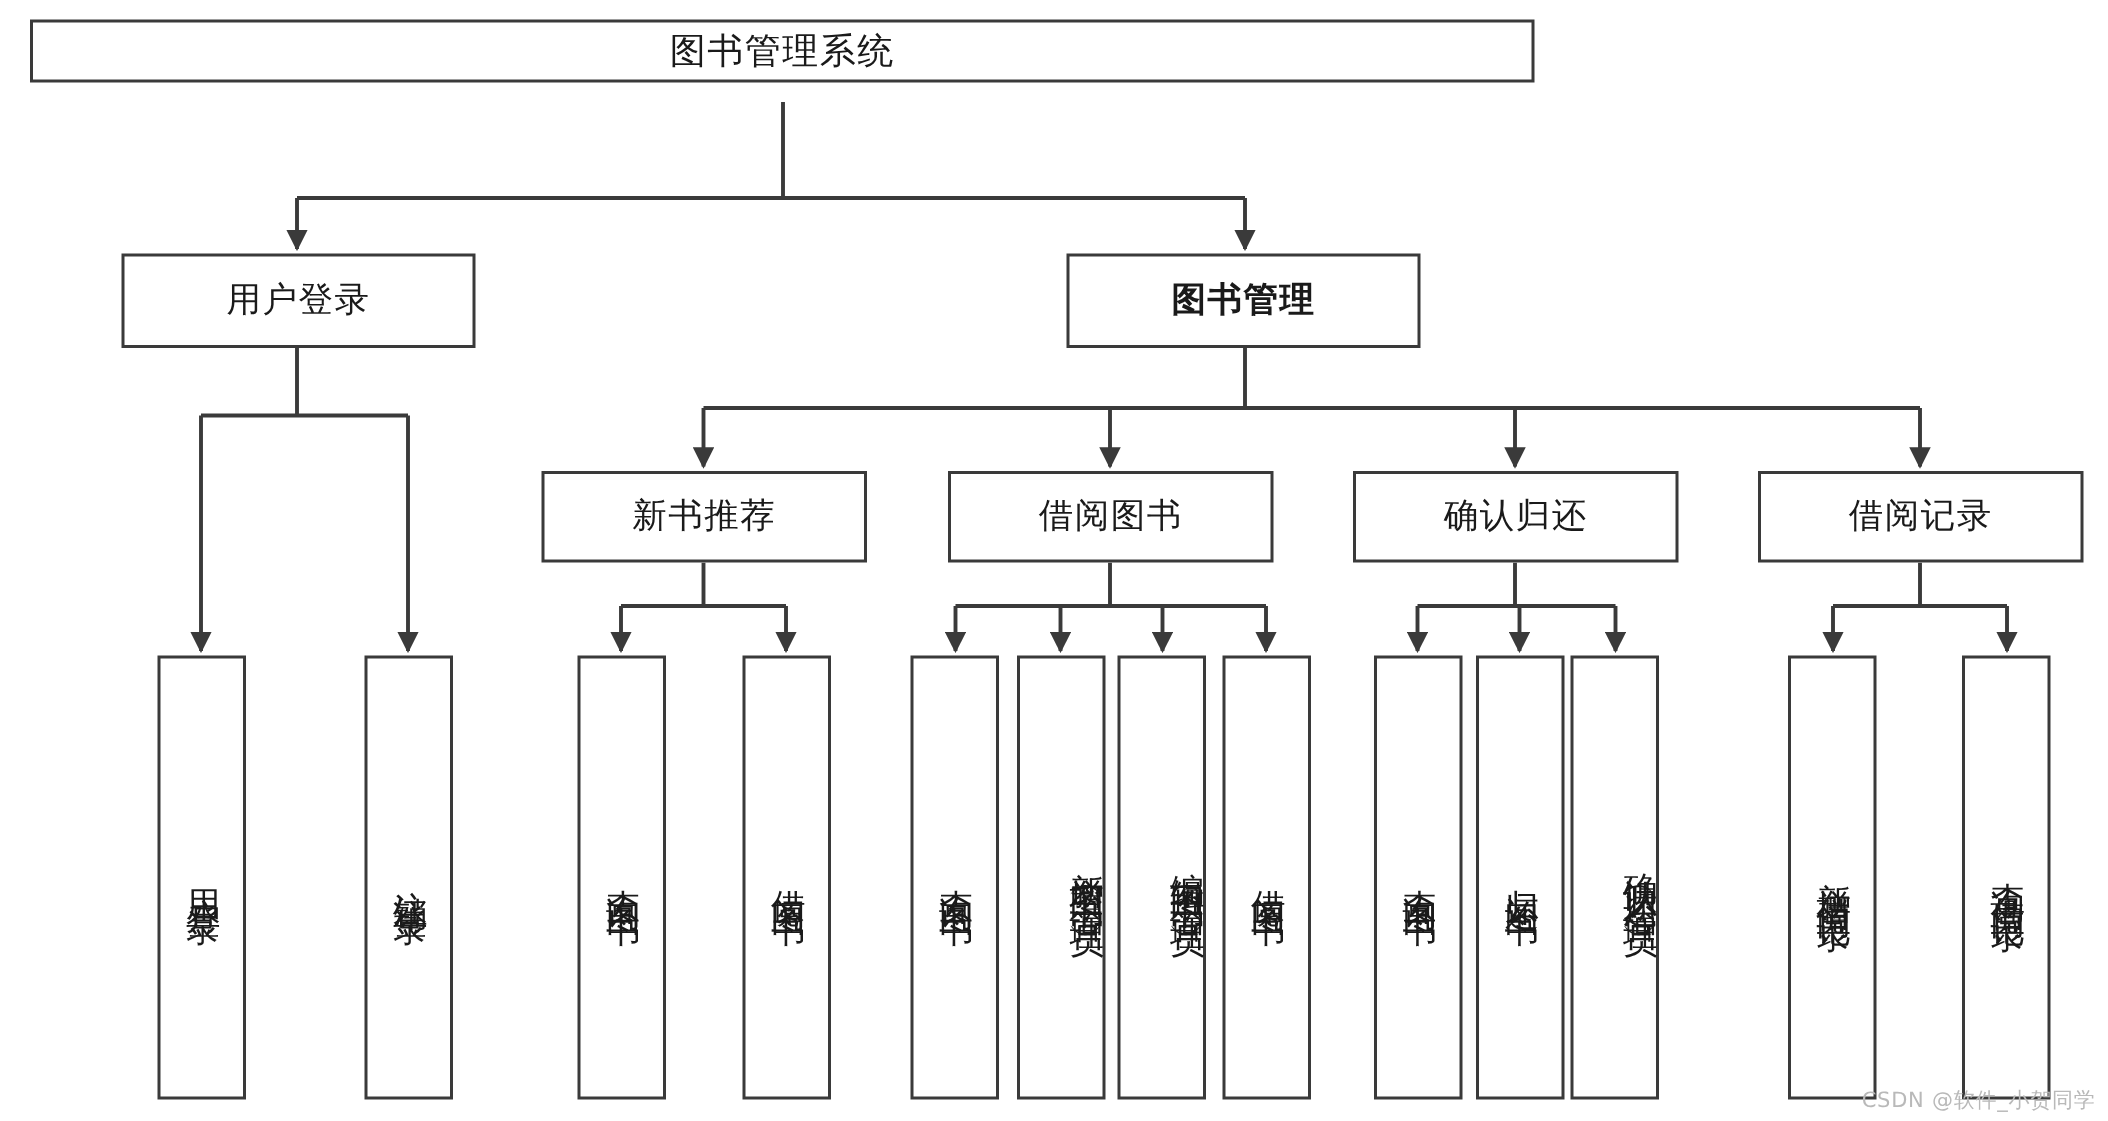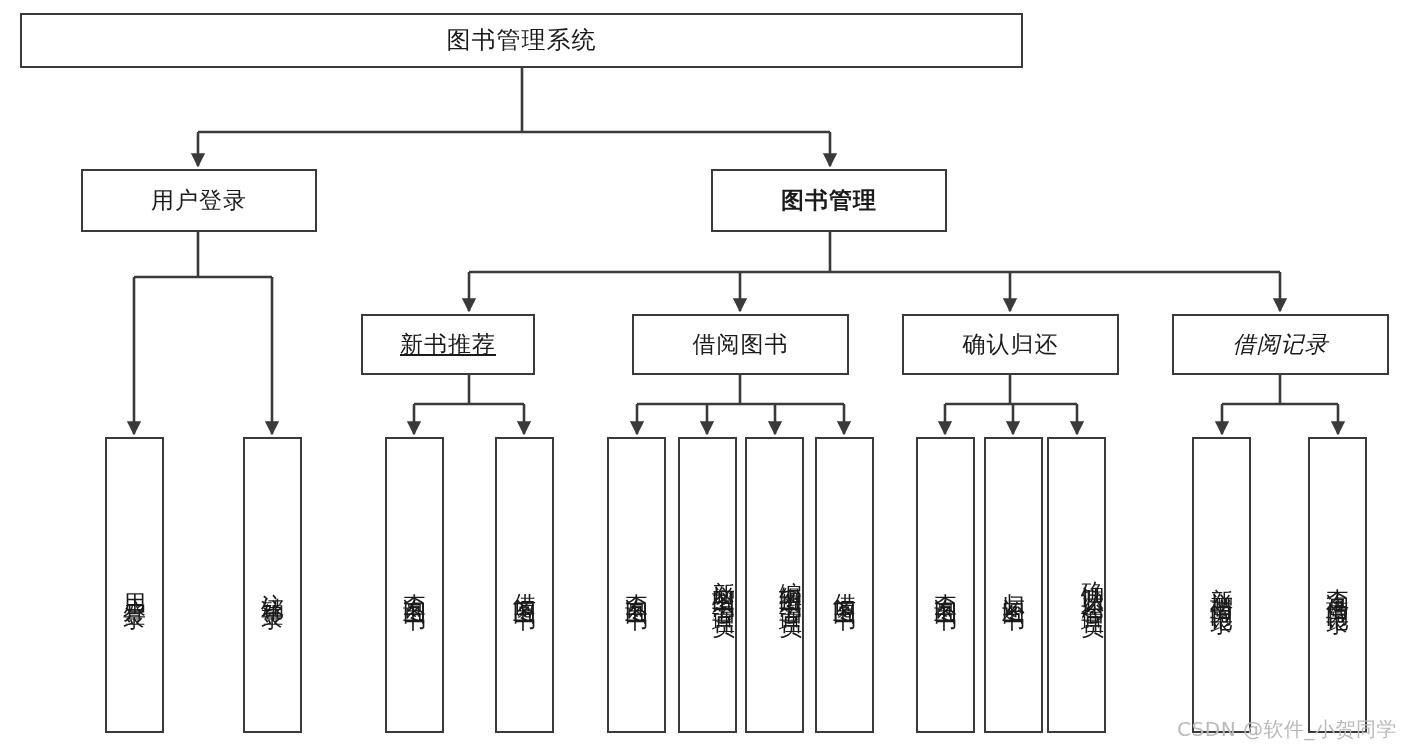--- a/index.html
+++ b/index.html
@@ -59,21 +59,21 @@
     left: 0;
     top: 0;
     width: 1405px;
     height: 747px;
     pointer-events: none;
   }
   .watermark {
     position: absolute;
     right: 8px;
     bottom: 4px;
-    font-size: 20px;
+    font-size: 14px;
     color: #b9b9b9;
     letter-spacing: 0.5px;
     white-space: nowrap;
   }
 </style>
 </head>
 <body>
 
 <div id="canvas">
 
@@ -120,29 +120,29 @@
       <path d="M 1013 404 L 1013 434" marker-end="url(#arrow)"></path>
       <path d="M 1077 404 L 1077 434" marker-end="url(#arrow)"></path>
 
       <path d="M 1280 375 L 1280 404"></path>
       <path d="M 1222 404 L 1338 404"></path>
       <path d="M 1222 404 L 1222 434" marker-end="url(#arrow)"></path>
       <path d="M 1338 404 L 1338 434" marker-end="url(#arrow)"></path>
     </g>
   </svg>
 
-  <div class="node horiz root" style="left:20px; top:13px; width:1003px; height:55px;">图书管理系统</div>
+  <div class="node horiz root" style="left:20px; top:13px; width:1003px; height:42px;">图书管理系统</div>
 
   <div class="node horiz" style="left:81px; top:169px; width:236px; height:63px;">用户登录</div>
   <div class="node horiz" style="left:711px; top:169px; width:236px; height:63px;font-weight:bold;">图书管理</div>
 
-  <div class="node horiz" style="left:361px; top:314px; width:174px; height:61px;text-decoration:underline;">新书推荐</div>
+  <div class="node horiz" style="left:361px; top:314px; width:217px; height:61px;">新书推荐</div>
   <div class="node horiz" style="left:632px; top:314px; width:217px; height:61px;">借阅图书</div>
   <div class="node horiz" style="left:902px; top:314px; width:217px; height:61px;">确认归还</div>
-  <div class="node horiz" style="left:1172px; top:314px; width:217px; height:61px;font-style:italic;">借阅记录</div>
+  <div class="node horiz" style="left:1172px; top:314px; width:217px; height:61px;">借阅记录</div>
 
   <div class="node vert center-v" style="left:105px; top:437px; width:59px; height:296px;">
     <span class="vtext">用户登录</span>
   </div>
   <div class="node vert center-v" style="left:243px; top:437px; width:59px; height:296px;">
     <span class="vtext">注销登录</span>
   </div>
 
   <div class="node vert center-v" style="left:385px; top:437px; width:59px; height:296px;">
     <span class="vtext">查询图书</span>

